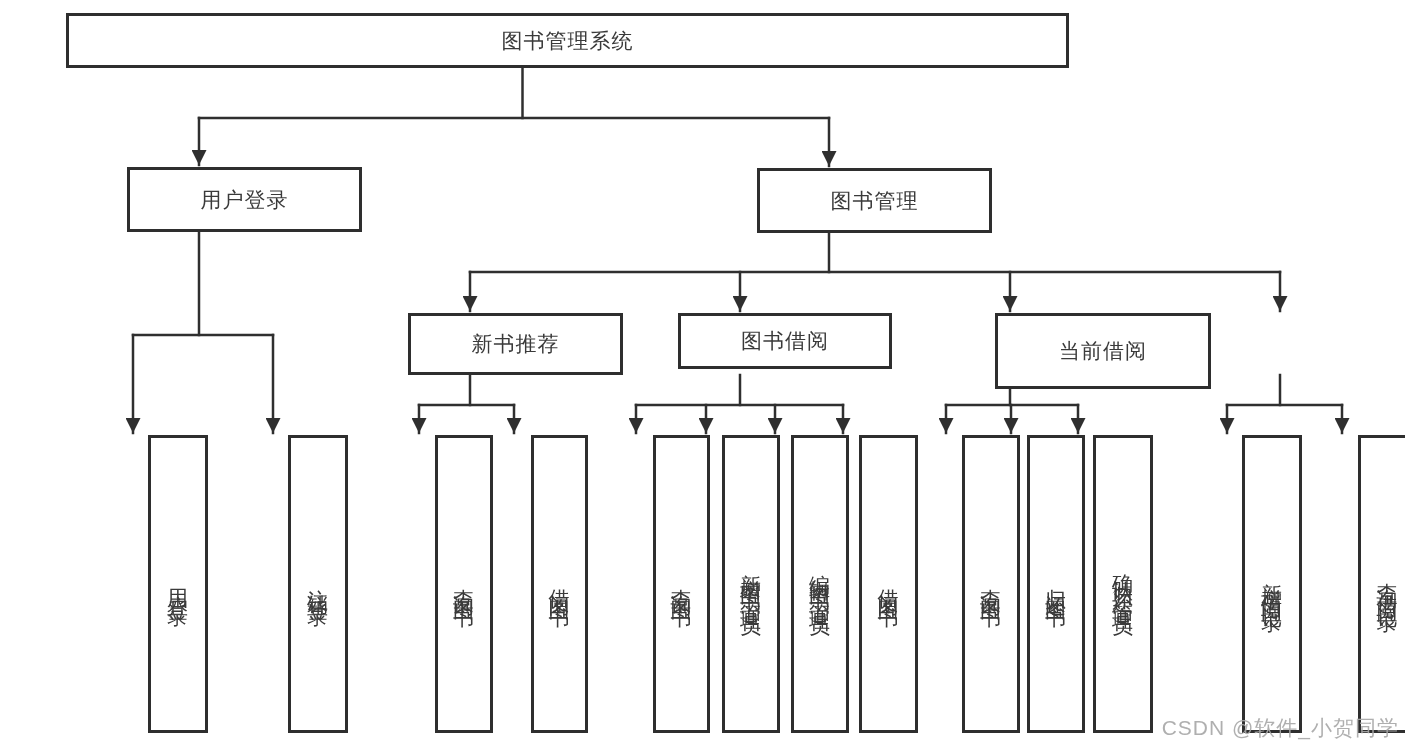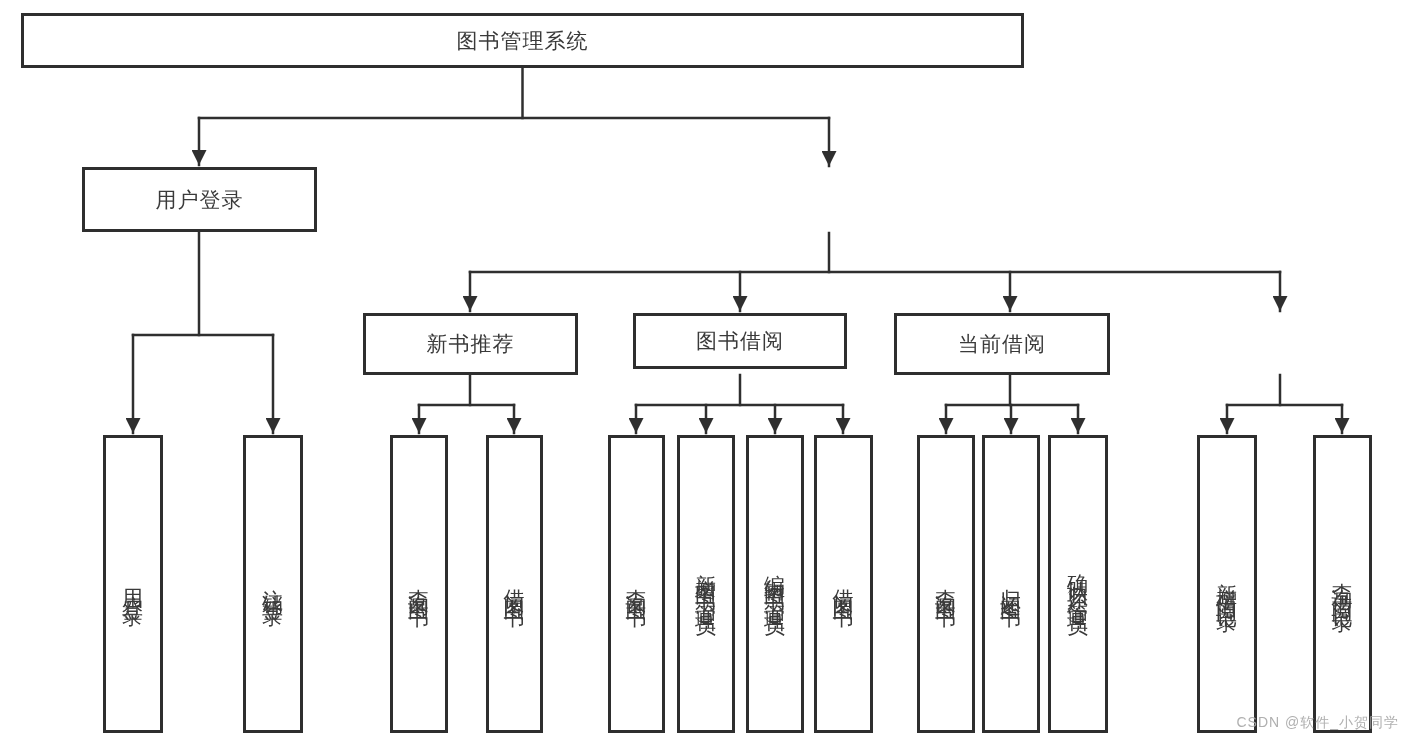--- a/index.html
+++ b/index.html
@@ -30,34 +30,35 @@
     position: absolute;
     box-sizing: border-box;
     border: 3px solid #2e2e2e;
     background: #ffffff;
     display: flex;
     align-items: center;
     justify-content: center;
     color: #3a3a3a;
     font-size: 21px;
     letter-spacing: 1px;
+    margin-left: 45px;
   }
   .vbox span {
     writing-mode: vertical-rl;
     text-orientation: mixed;
     line-height: 1;
     letter-spacing: 6px;
     font-size: 21px;
     color: #3a3a3a;
   }
   #watermark {
     position: absolute;
     right: 6px;
     top: 714px;
-    font-size: 14px;
+    font-size: 21px;
     color: rgba(168,168,168,0.92);
     letter-spacing: 1px;
     z-index: 5;
     white-space: nowrap;
   }
 </style>
 </head>
 <body>
 
 <div id="canvas">
@@ -108,24 +109,25 @@
     <line x1="1078" y1="405" x2="1078" y2="433" marker-end="url(#arw)"></line>
 
     <line x1="1227" y1="405" x2="1342" y2="405"></line>
     <line x1="1227" y1="405" x2="1227" y2="433" marker-end="url(#arw)"></line>
     <line x1="1342" y1="405" x2="1342" y2="433" marker-end="url(#arw)"></line>
   </svg>
 
   <div class="box" style="left:21px; top:13px; width:1003px; height:55px;">图书管理系统</div>
 
   <div class="box" style="left:82px; top:167px; width:235px; height:65px;">用户登录</div>
+  <div class="box" style="left:712px; top:168px; width:235px; height:65px;">图书管理</div>
 
   <div class="box" style="left:363px; top:313px; width:215px; height:62px;text-align:right;">新书推荐</div>
   <div class="box" style="left:633px; top:313px; width:214px; height:56px;">图书借阅</div>
-  <div class="box" style="left:894px; top:313px; width:216px; height:62px;">当前借阅</div>
+  <div class="box" style="left:950px; top:313px; width:216px; height:76px;">当前借阅</div>
 
   <div class="box vbox" style="left:103px; top:435px; width:60px; height:298px;">
     <span>用户登录</span>
   </div>
   <div class="box vbox" style="left:243px; top:435px; width:60px; height:298px;">
     <span>注销登录</span>
   </div>
 
   <div class="box vbox" style="left:390px; top:435px; width:58px; height:298px;">
     <span>查询图书</span>

